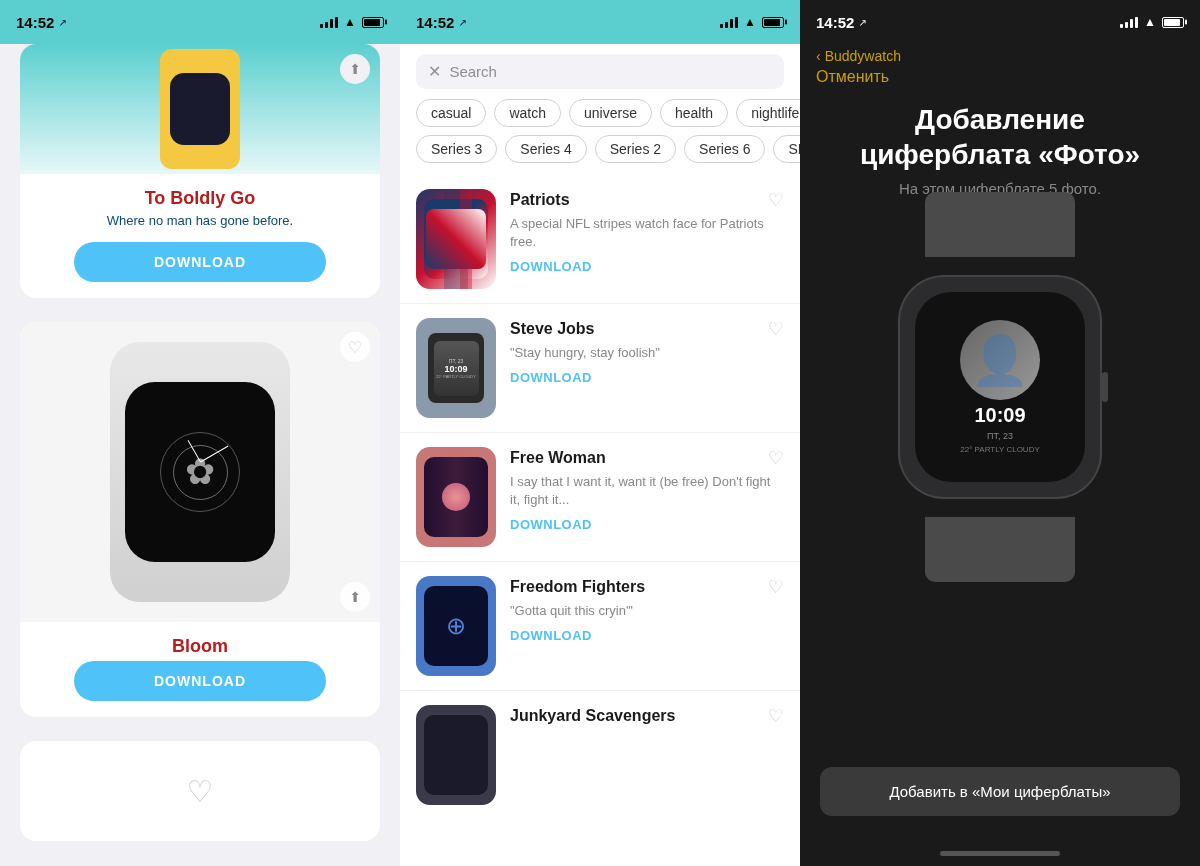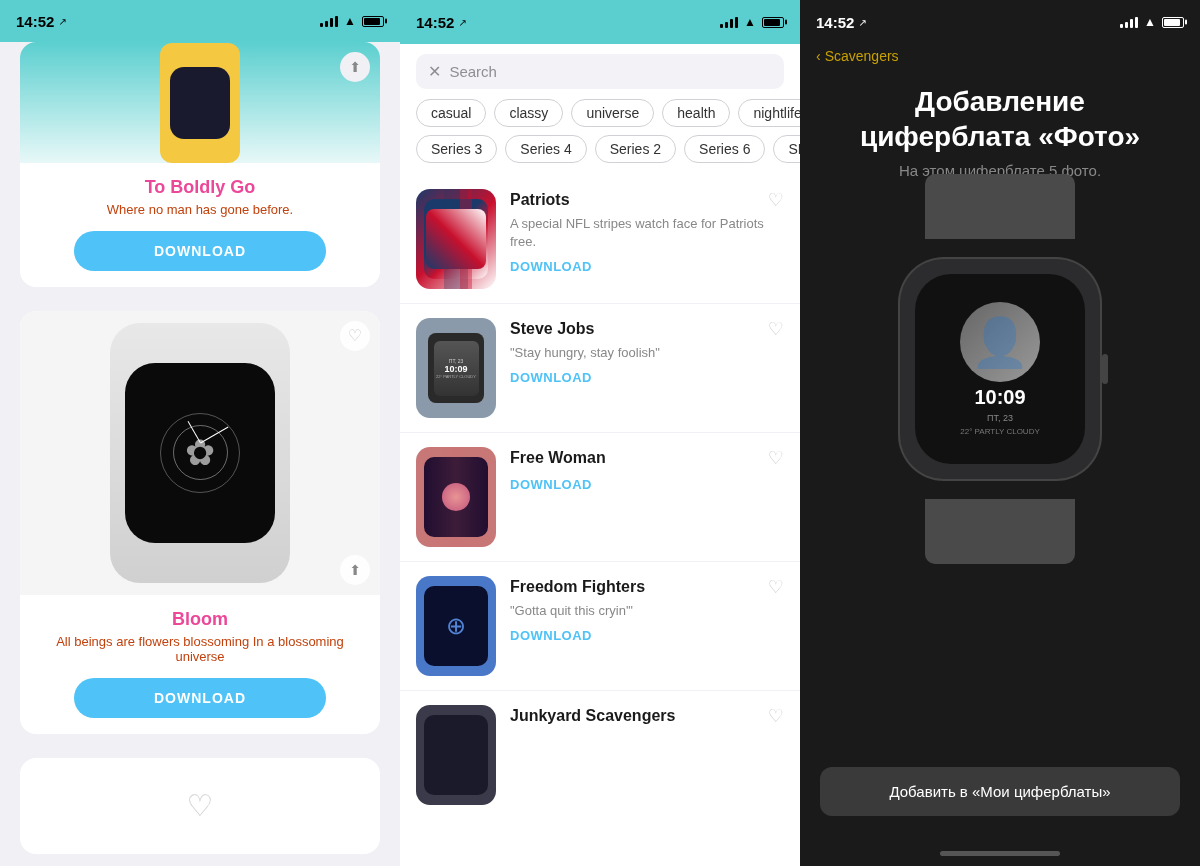--- a/index.html
+++ b/index.html
@@ -93,28 +93,28 @@
       align-items: center;
       justify-content: center;
       cursor: pointer;
       font-size: 14px;
       color: #888;
     }
 
     .card-title {
       font-size: 18px;
       font-weight: 700;
-      color: #ec4899;
+      color: #b91c1c;
       margin: 14px 0 4px;
       text-align: center;
     }
 
     .card-subtitle {
       font-size: 13px;
-      color: #c2410c;
+      color: #0c4a6e;
       text-align: center;
       padding: 0 20px;
       margin-bottom: 14px;
     }
 
     .download-btn {
       background: #4fc3f7;
       color: #fff;
       border: none;
       border-radius: 22px;
@@ -582,21 +582,20 @@
 
             <div style="position:absolute;width:1px;height:25px;background:#fff;top:15px;left:50%;transform-origin:bottom;transform:rotate(-30deg);"></div>
             <div style="position:absolute;width:1px;height:32px;background:#fff;top:8px;left:50%;transform-origin:bottom;transform:rotate(60deg);"></div>
           </div>
         </div>
       </div>
       <div class="fav-btn">♡</div>
       <div class="share-btn2">⬆</div>
     </div>
     <div class="card-title">Bloom</div>
-    <div class="card-subtitle">All beings are flowers blossoming In a blossoming universe</div>
     <button class="download-btn">DOWNLOAD</button>
   </div>
 
   <div class="card3-bottom">
     <div style="display:flex;align-items:center;justify-content:center;height:100%;">
       <div style="font-size:30px;color:#ccc;">♡</div>
     </div>
   </div>
 
 </div>
@@ -624,21 +623,21 @@
 
   <div class="search-bar-container">
     <div class="search-bar">
       <span class="search-x">✕</span>
       <span class="search-input-fake">Search</span>
     </div>
   </div>
 
   <div class="tags-row">
     <div class="tag">casual</div>
-    <div class="tag">classy</div>
+    <div class="tag">watch</div>
     <div class="tag">universe</div>
     <div class="tag">health</div>
     <div class="tag">nightlife</div>
   </div>
 
   <div class="tags-row2">
     <div class="tag">Series 3</div>
     <div class="tag">Series 4</div>
     <div class="tag">Series 2</div>
     <div class="tag">Series 6</div>
@@ -688,20 +687,21 @@
         <div style="position:absolute;top:10px;left:8px;right:8px;bottom:10px;background:#1a0a2e;border-radius:10px;display:flex;align-items:center;justify-content:center;">
           <div style="width:28px;height:28px;border-radius:50%;background:radial-gradient(circle,#f0a0a0,#c05080);"></div>
         </div>
         <div style="position:absolute;top:0;left:0;right:0;bottom:0;background:linear-gradient(to right,transparent,rgba(200,100,100,0.2),transparent);"></div>
       </div>
       <div class="watch-info">
         <div class="watch-item-header">
           <span class="watch-item-title">Free Woman</span>
           <span class="heart-icon">♡</span>
         </div>
+        <div class="watch-item-desc">I say that I want it, want it (be free) Don't fight it, fight it...</div>
         <div class="watch-download-btn">DOWNLOAD</div>
       </div>
     </div>
 
     <div class="watch-item">
       <div class="watch-thumb" style="position:relative;background:#4a78c8;">
         <div style="position:absolute;top:10px;left:8px;right:8px;bottom:10px;background:#0a0f2e;border-radius:10px;display:flex;align-items:center;justify-content:center;">
           <div style="font-size:24px;color:rgba(100,160,255,0.8);">⊕</div>
         </div>
       </div>
@@ -748,24 +748,27 @@
       <div style="width:22px;height:11px;border:1.5px solid #fff;border-radius:2px;position:relative;display:inline-flex;align-items:center;">
         <div style="height:7px;width:16px;background:#fff;border-radius:1px;margin:0 1px;"></div>
         <span style="position:absolute;right:-4px;top:50%;transform:translateY(-50%);width:2px;height:5px;background:#fff;border-radius:1px;display:block;"></span>
       </div>
     </div>
   </div>
 
   <div style="width:100%;padding:4px 16px;">
     <div class="back-nav">
       <span>‹</span>
-      <span>Scavengers</span>
-    </div>
-  </div>
-
+      <span>Buddywatch</span>
+    </div>
+  </div>
+
+  <div style="width:100%;text-align:left;">
+    <span class="cancel-btn">Отменить</span>
+  </div>
 
   <div class="panel3-title">Добавление циферблата «Фото»</div>
 
   <div class="panel3-subtitle">На этом циферблате 5 фото.</div>
 
   <div class="panel3-watch-container">
 
     <div class="strap-area strap-top"></div>
     <div class="strap-area strap-bottom"></div>
 

